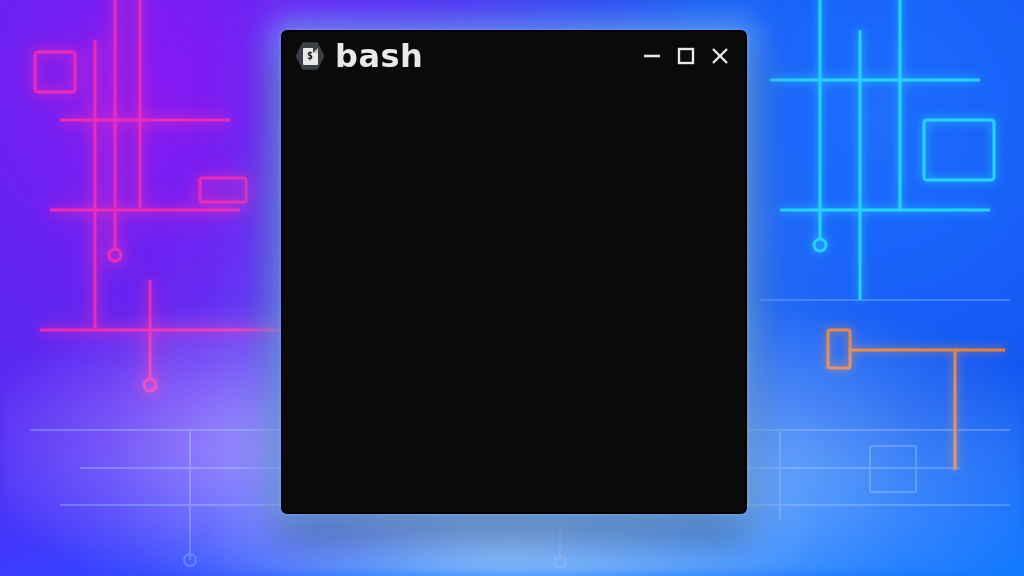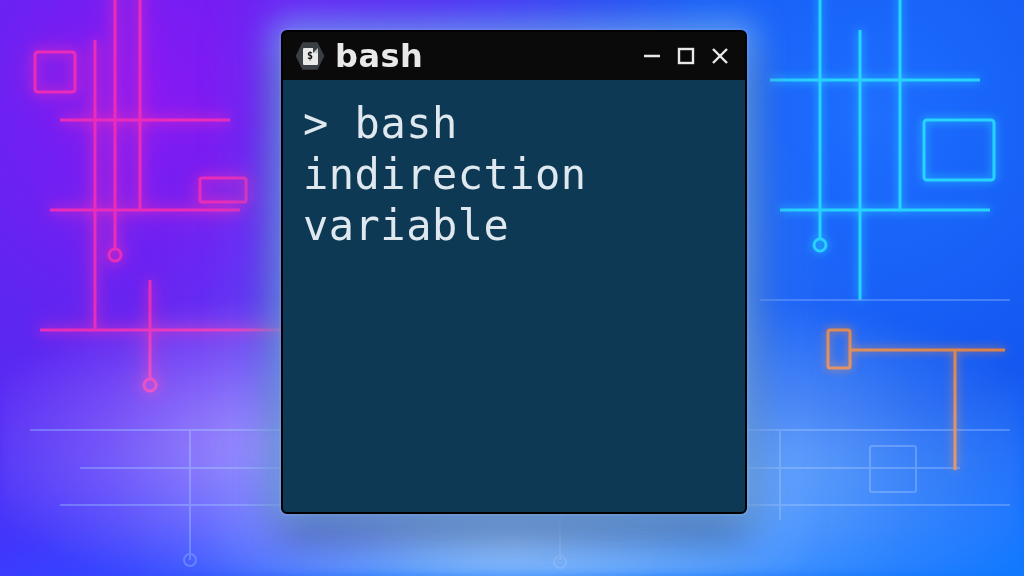--- a/index.html
+++ b/index.html
@@ -183,16 +183,13 @@
       </div>
       <div class="ctrl" aria-label="close">
         <svg viewBox="0 0 20 20">
             <line x1="3" y1="3" x2="17" y2="17"></line>
             <line x1="17" y1="3" x2="3" y2="17"></line>
           </svg>
       </div>
     </div>
   </div>
 
-  <div class="term-body">
-    <div class="term-line"><span class="prompt">&gt;</span> <span>bash indirection variable</span></div>
-  </div>
 </div>
 
 </body></html>

